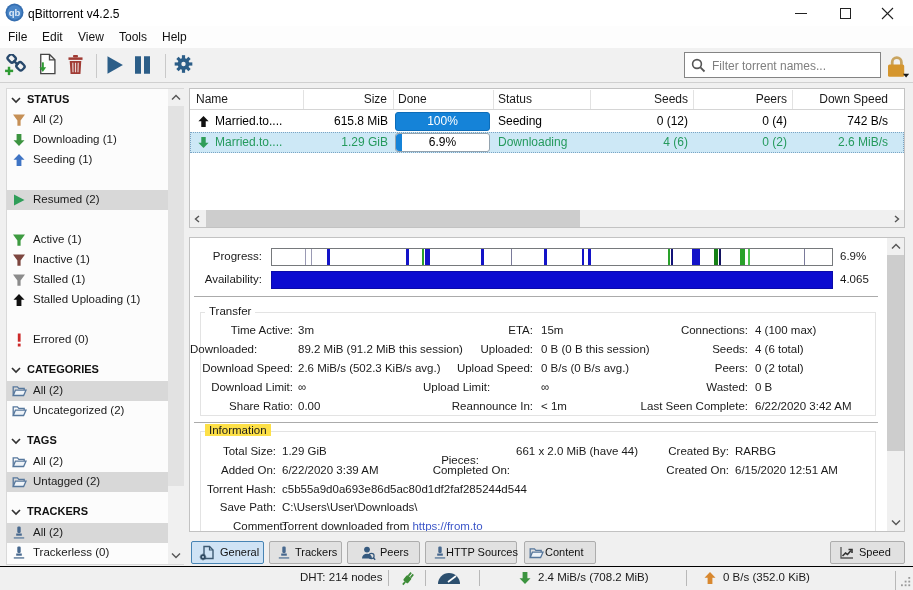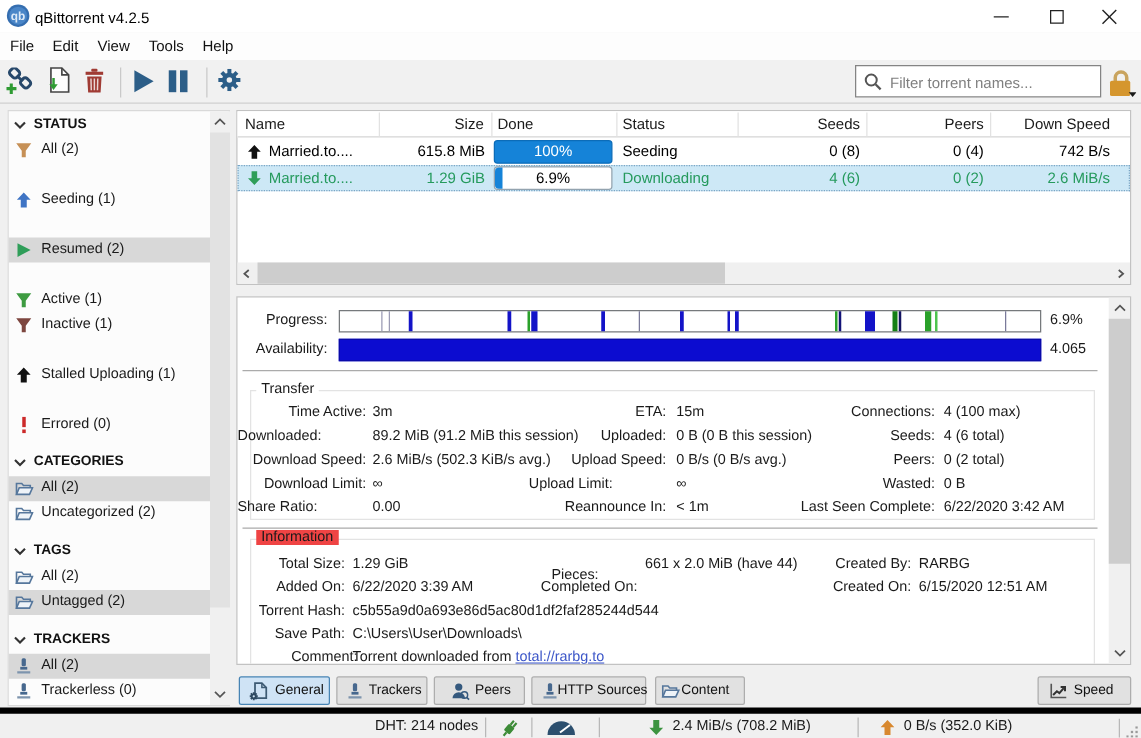--- a/index.html
+++ b/index.html
@@ -21,21 +21,21 @@
 .shl { background:#d8d8d8; }
 .panel { position:absolute; left:189px; width:716px; background:#ffffff; border:1px solid #c2c2c2; }
 #tablepanel { top:88px; height:140px; }
 #detailpanel { top:237px; height:295px; overflow:hidden; }
 .hcell { position:absolute; top:0; height:21px; font-size:12px; color:#1a1a1a; line-height:21px; white-space:nowrap; }
 .colsep { position:absolute; top:1px; height:19px; width:1px; background:#e2e2e2; }
 .dlbl { position:absolute; font-size:11.5px; color:#1a1a1a; white-space:nowrap; }
 .dval { position:absolute; font-size:11.5px; color:#1a1a1a; white-space:nowrap; }
 .tabbtn { position:absolute; top:541px; height:23px; background:#e1e1e1; border:1px solid #adadad; border-radius:2px; font-size:11px; color:#111; }
 .tabbtn .lbl { position:absolute; top:4px; white-space:nowrap; }
-#statusbar { position:absolute; left:0; top:566px; width:913px; height:24px; background:#f0f0f0; border-top:5px solid #000000; font-size:11.5px; color:#1a1a1a; }
+#statusbar { position:absolute; left:0; top:566px; width:913px; height:24px; background:#f0f0f0; border-top:1px solid #000000; font-size:11.5px; color:#1a1a1a; }
 .ssep { position:absolute; top:3px; width:1px; height:16px; background:#b8b8b8; }
 .stxt { position:absolute; top:4px; }
 </style>
 </head>
 <body>
 <div id="win">
 
 <div id="titlebar">
   <svg class="ab" style="left:5px;top:3px" width="19" height="19" viewBox="0 0 19 19">
     <circle cx="9.5" cy="9.5" r="9" fill="#356eb0"></circle>
@@ -133,20 +133,26 @@
           <polyline points="1,1 5,5 9,1" fill="none" stroke="#333" stroke-width="1.7"></polyline>
         </svg>
         <span class="txt">STATUS</span>
       </div>
   <div class="sitem" style="top:21px">
         <svg width="14" height="14" viewBox="0 0 14 14">
           <path d="M1 1.5 H13 L8.6 7.5 V12.8 H5.4 V7.5 Z" fill="#c69056"></path>
         </svg>
         <span class="txt">All (2)</span>
       </div>
+  <div class="sitem" style="top:41px">
+        <svg width="14" height="14" viewBox="0 0 14 14">
+          <polygon points="7,13 1.5,7.2 4.6,7.2 4.6,1 9.4,1 9.4,7.2 12.5,7.2" fill="#3c9440"></polygon>
+        </svg>
+        <span class="txt">Downloading (1)</span>
+      </div>
   <div class="sitem" style="top:61px">
         <svg width="14" height="14" viewBox="0 0 14 14">
           <polygon points="7,1 12.5,6.8 9.4,6.8 9.4,13 4.6,13 4.6,6.8 1.5,6.8" fill="#3f74c4"></polygon>
         </svg>
         <span class="txt">Seeding (1)</span>
       </div>
   <div class="sitem shl" style="top:101px">
         <svg width="14" height="14" viewBox="0 0 14 14">
           <path d="M2 1.5 L12.5 7 L2 12.5 Z" fill="#2f9e59"></path>
         </svg>
@@ -156,20 +162,26 @@
         <svg width="14" height="14" viewBox="0 0 14 14">
           <path d="M1 1.5 H13 L8.6 7.5 V12.8 H5.4 V7.5 Z" fill="#3e9b41"></path>
         </svg>
         <span class="txt">Active (1)</span>
       </div>
   <div class="sitem" style="top:161px">
         <svg width="14" height="14" viewBox="0 0 14 14">
           <path d="M1 1.5 H13 L8.6 7.5 V12.8 H5.4 V7.5 Z" fill="#7d463f"></path>
         </svg>
         <span class="txt">Inactive (1)</span>
+      </div>
+  <div class="sitem" style="top:181px">
+        <svg width="14" height="14" viewBox="0 0 14 14">
+          <path d="M1 1.5 H13 L8.6 7.5 V12.8 H5.4 V7.5 Z" fill="#8c8c8c"></path>
+        </svg>
+        <span class="txt">Stalled (1)</span>
       </div>
   <div class="sitem" style="top:201px">
         <svg width="14" height="14" viewBox="0 0 14 14">
           <polygon points="7,1 12.5,6.8 9.4,6.8 9.4,13 4.6,13 4.6,6.8 1.5,6.8" fill="#111"></polygon>
         </svg>
         <span class="txt">Stalled Uploading (1)</span>
       </div>
   <div class="sitem" style="top:241px">
         <svg width="14" height="14" viewBox="0 0 14 14">
           <rect x="5.8" y="0.5" width="2.8" height="8.2" fill="#cc2a2a"></rect>
@@ -267,21 +279,21 @@
     <div class="colsep" style="left:602px"></div>
   </div>
   <div class="ab" style="left:0;top:22px;width:714px;height:21px;font-size:12px;color:#000;">
     <svg class="ab" style="left:7px;top:4px" width="13" height="13" viewBox="0 0 14 14">
           <polygon points="7,1 12.5,6.8 9.4,6.8 9.4,13 4.6,13 4.6,6.8 1.5,6.8" fill="#111"></polygon>
         </svg>
     <div class="ab" style="left:25px;top:3px">Married.to....</div>
     <div class="ab" style="left:100px;top:3px;width:98px;text-align:right">615.8 MiB</div>
     <div class="ab" style="left:205px;top:1px;width:95px;height:19px;background:#1583d8;border:1px solid #0c6cb8;border-radius:3px;color:#fff;font-size:12px;text-align:center;line-height:17px;">100%</div>
     <div class="ab" style="left:308px;top:3px">Seeding</div>
-    <div class="ab" style="left:420px;top:3px;width:78px;text-align:right">0 (8)</div>
+    <div class="ab" style="left:420px;top:3px;width:78px;text-align:right">0 (12)</div>
     <div class="ab" style="left:520px;top:3px;width:77px;text-align:right">0 (4)</div>
     <div class="ab" style="left:600px;top:3px;width:98px;text-align:right">742 B/s</div>
   </div>
   <div class="ab" style="left:0;top:43px;width:714px;height:21px;font-size:12px;color:#259a5d;background:#cde8f6;outline:1px dotted #7aa4c4;outline-offset:-1px;">
     <svg class="ab" style="left:7px;top:4px" width="13" height="13" viewBox="0 0 14 14">
           <polygon points="7,13 1.5,7.2 4.6,7.2 4.6,1 9.4,1 9.4,7.2 12.5,7.2" fill="#2f9e59"></polygon>
         </svg>
     <div class="ab" style="left:25px;top:3px">Married.to....</div>
     <div class="ab" style="left:100px;top:3px;width:98px;text-align:right">1.29 GiB</div>
     <div class="ab" style="left:205px;top:1px;width:95px;height:19px;background:#fff;border:1px solid #93a3af;border-radius:3px;color:#000;font-size:12px;text-align:center;line-height:17px;"><div class="ab" style="left:0;top:0;width:6px;height:17px;background:#1583d8;border-radius:3px 0 0 3px;"></div>6.9%</div>
@@ -349,47 +361,47 @@
   <div class="dlbl" style="left:233px;top:124px;width:110px;text-align:right">Upload Speed:</div>
       <div class="dval" style="left:351px;top:124px">0 B/s (0 B/s avg.)</div>
   <div class="dlbl" style="left:430px;top:124px;width:128px;text-align:right">Peers:</div>
       <div class="dval" style="left:565px;top:124px">0 (2 total)</div>
   <div class="dlbl" style="left:0;top:143px;width:103px;text-align:right">Download Limit:</div>
       <div class="dval" style="left:108px;top:143px">∞</div>
   <div class="dlbl" style="left:233px;top:143px;width:110px;text-align:left">Upload Limit:</div>
       <div class="dval" style="left:351px;top:143px">∞</div>
   <div class="dlbl" style="left:430px;top:143px;width:128px;text-align:right">Wasted:</div>
       <div class="dval" style="left:565px;top:143px">0 B</div>
-  <div class="dlbl" style="left:0;top:162px;width:103px;">Share Ratio:</div>
+  <div class="dlbl" style="left:0;top:162px;width:103px;text-align:right">Share Ratio:</div>
       <div class="dval" style="left:108px;top:162px">0.00</div>
   <div class="dlbl" style="left:233px;top:162px;width:110px;text-align:right">Reannounce In:</div>
       <div class="dval" style="left:351px;top:162px">&lt; 1m</div>
   <div class="dlbl" style="left:430px;top:162px;width:128px;text-align:right">Last Seen Complete:</div>
       <div class="dval" style="left:565px;top:162px">6/22/2020 3:42 AM</div>
   <div class="ab" style="left:4px;top:184px;width:684px;height:1px;background:#ababab;"></div>
 
   <div class="ab" style="left:10px;top:193px;width:676px;height:110px;border:1px solid #e3e3e3;"></div>
-  <div class="ab" style="left:15px;top:186px;font-size:11.5px;color:#1a1a1a;background:#ef4444;padding:0 4px;">Information</div>
+  <div class="ab" style="left:15px;top:186px;font-size:11.5px;color:#1a1a1a;background:#fde047;padding:0 4px;">Information</div>
   <div class="dlbl" style="left:0;top:207px;width:86px;text-align:right">Total Size:</div>
       <div class="dval" style="left:92px;top:207px">1.29 GiB</div>
   <div class="dlbl" style="left:220px;top:216px;width:100px;text-align:center">Pieces:</div>
       <div class="dval" style="left:326px;top:207px">661 x 2.0 MiB (have 44)</div>
   <div class="dlbl" style="left:420px;top:207px;width:119px;text-align:right">Created By:</div>
       <div class="dval" style="left:545px;top:207px">RARBG</div>
   <div class="dlbl" style="left:0;top:226px;width:86px;text-align:right">Added On:</div>
       <div class="dval" style="left:92px;top:226px">6/22/2020 3:39 AM</div>
   <div class="dlbl" style="left:220px;top:226px;width:100px;text-align:right">Completed On:</div>
   <div class="dlbl" style="left:420px;top:226px;width:119px;text-align:right">Created On:</div>
       <div class="dval" style="left:545px;top:226px">6/15/2020 12:51 AM</div>
   <div class="dlbl" style="left:0;top:245px;width:86px;text-align:right">Torrent Hash:</div>
       <div class="dval" style="left:92px;top:245px">c5b55a9d0a693e86d5ac80d1df2faf285244d544</div>
   <div class="dlbl" style="left:0;top:263px;width:86px;text-align:right">Save Path:</div>
       <div class="dval" style="left:92px;top:263px">C:\Users\User\Downloads\</div>
   <div class="dlbl" style="left:10px;top:282px;width:86px;text-align:right">Comment:</div>
-      <div class="dval" style="left:92px;top:282px">Torrent downloaded from <span style="color:#3c56c8;text-decoration:underline">total://rarbg.to</span></div>
+      <div class="dval" style="left:92px;top:282px">Torrent downloaded from <span style="color:#3c56c8;text-decoration:underline">https://from.to</span></div>
 
   <div class="ab" style="left:697px;top:0;width:17px;height:293px;background:#f0f0f0;">
     <svg class="ab" style="left:4px;top:5px" width="10" height="7" viewBox="0 0 10 7">
           <polyline points="1,5.5 5,1.5 9,5.5" fill="none" stroke="#555" stroke-width="1.4"></polyline>
         </svg>
     <div class="ab" style="left:0;top:17px;width:17px;height:196px;background:#cdcdcd;"></div>
     <svg class="ab" style="left:4px;top:281px" width="10" height="7" viewBox="0 0 10 7">
           <polyline points="1,1.5 5,5.5 9,1.5" fill="none" stroke="#555" stroke-width="1.4"></polyline>
         </svg>
   </div>

